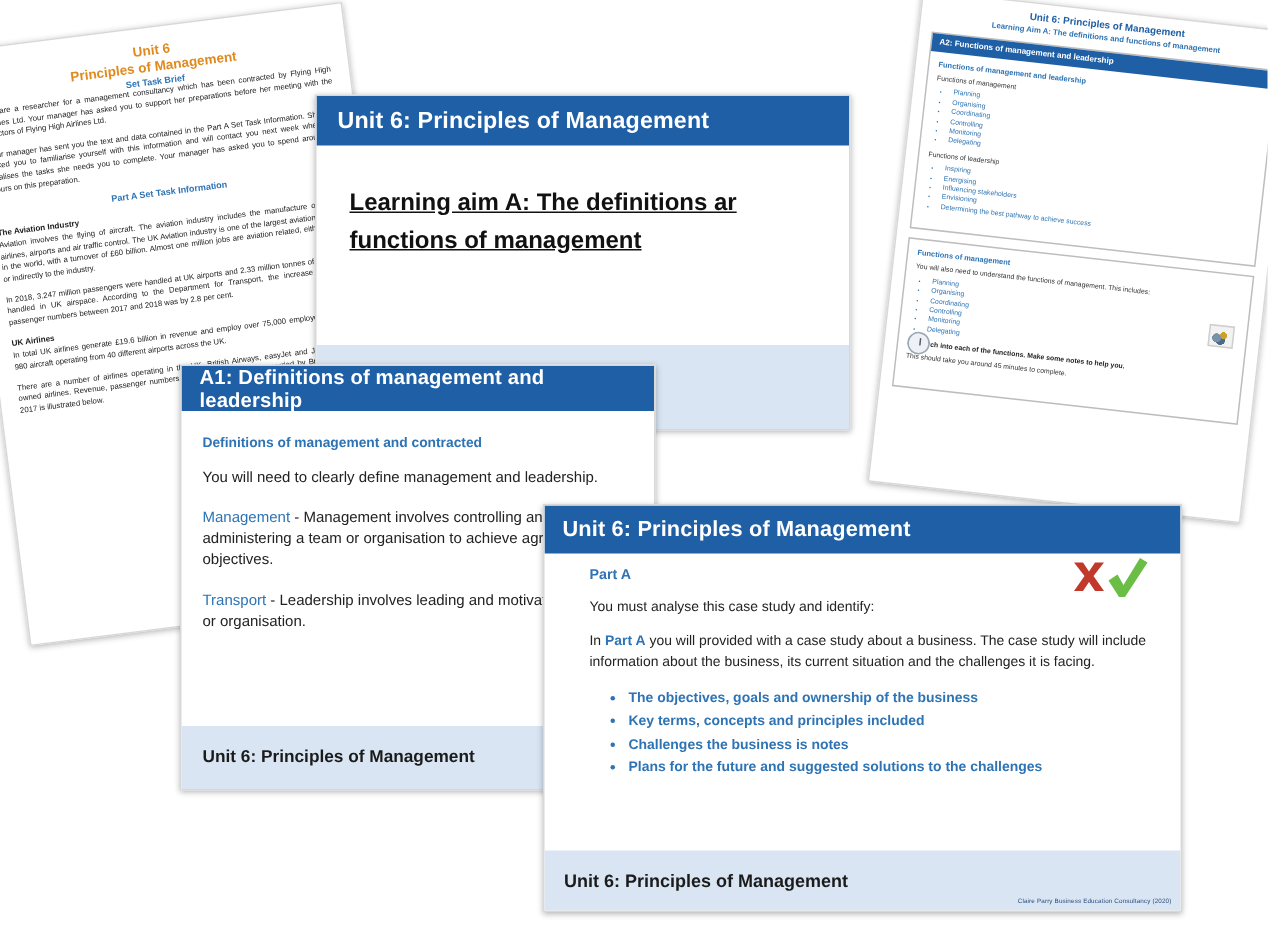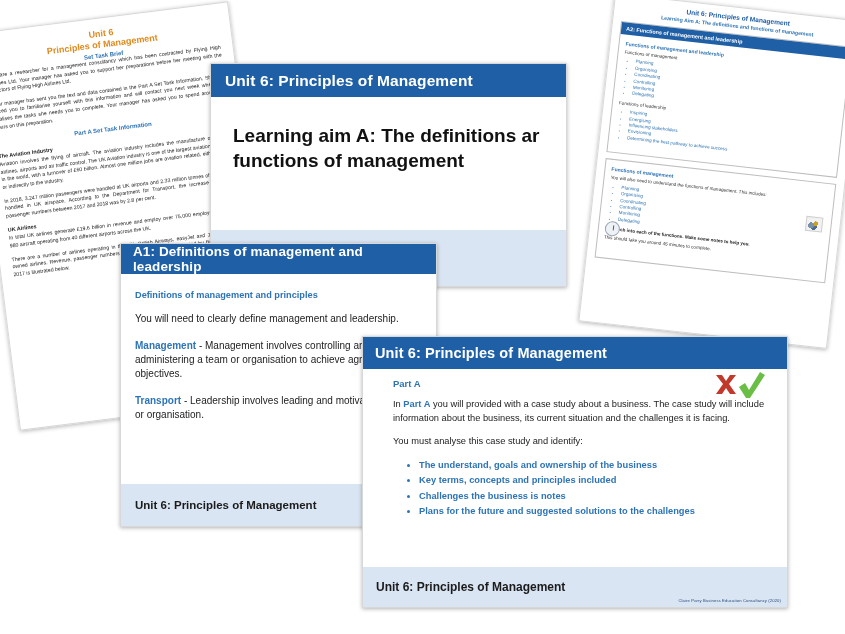--- a/index.html
+++ b/index.html
@@ -72,30 +72,30 @@
   #doc-right .clock{
     position:absolute;left:6px;bottom:22px;width:13px;height:13px;border-radius:50%;
     border:1.6px solid #9aa7b5;background:#eef2f6;
   }
   #doc-right .clock:after{content:"";position:absolute;left:50%;top:22%;width:1px;height:34%;background:#55606c;}
 
   
   #slide-main{left:210px;top:63px;width:355px;height:222px;}
   #slide-main .bar{height:33px;padding:0 14px;font-size:15.5px;}
   #slide-main .body{padding:26px 22px 0;}
-  #slide-main .big{font-size:19px;font-weight:bold;color:#111;line-height:25px;}
+  #slide-main .big{font-size:16px;font-weight:bold;color:#111;line-height:25px;text-decoration:underline;}
   #slide-main .footband{height:56px;}
 
   
   #slide-a1{left:96px;top:243px;width:315px;height:282px;margin-left:24px;}
   #slide-a1 .bar{height:30px;padding:0 12px;font-size:13.5px;}
   #slide-a1 .body{padding:16px 14px 0;}
   #slide-a1 .hd{color:#2E74B5;font-weight:bold;font-size:9.2px;margin-bottom:12px;}
   #slide-a1 p{font-size:10px;line-height:14px;color:#222;margin:0 0 13px;}
-  #slide-a1 .kw{color:#2E74B5;font-weight:bold;}
+  #slide-a1 .kw{color:#2E74B5;font-weight:normal;}
   #slide-a1 .footband{height:42px;padding-left:14px;}
   #slide-a1 .footband .ft{font-size:11.5px;}
 
   
   #slide-parta{left:362px;top:336px;width:424px;height:270px;}
   #slide-parta .bar{height:32px;padding:0 12px;font-size:14.5px;}
   #slide-parta .body{padding:9px 14px 0;position:relative;margin-left:16px;}
   #slide-parta .hd{color:#2E74B5;font-weight:bold;font-size:9.5px;margin:0 0 8px;}
   #slide-parta p{font-size:9.3px;line-height:14.2px;color:#222;margin:0 0 9px;}
   #slide-parta .kw{color:#2E74B5;font-weight:bold;}
@@ -180,21 +180,21 @@
     <div class="bar">Unit 6: Principles of Management</div>
     <div class="body">
       <div class="big">Learning aim A: The definitions ar functions of management</div>
     </div>
     <div class="footband"></div>
   </div>
 
   <div class="card" id="slide-a1">
     <div class="bar">A1: Definitions of management and leadership</div>
     <div class="body">
-      <div class="hd">Definitions of management and principles</div>
+      <div class="hd">Definitions of management and contracted</div>
       <p>You will need to clearly define management and leadership.</p>
       <p><span class="kw">Management</span><span> - Management involves controlling and administering a team or organisation to achieve agreed goals or objectives.</span></p>
       <p><span class="kw">Transport</span><span> - Leadership involves leading and motivating a team or organisation.</span></p>
     </div>
     <div class="footband">
       <span class="ft">Unit 6: Principles of Management</span>
     </div>
   </div>
 
   <div class="card" id="slide-parta">
@@ -204,24 +204,24 @@
       <div class="marks">
         <svg width="30" height="28" viewBox="0 0 30 28" style="left:0;">
           <path d="M5 4 L11 4 L15 10 L19 4 L25 4 L18 13 L25 23 L19 23 L15 17 L11 23 L5 23 L12 13 Z" fill="#C0392B"></path>
         </svg>
         <svg width="32" height="30" viewBox="0 0 32 30" style="left:24px;">
           <path d="M4 16 L10 12 L14 19 L25 1 L30 4 L15 27 L11 27 Z" fill="#6BBE45"></path>
         </svg>
       </div>
 
       <div class="hd">Part A</div>
+      <p>You must analyse this case study and identify:</p>
       <p><span>In </span><span class="kw">Part A</span><span> you will provided with a case study about a business.  The case study will include information about the business, its current situation and the challenges it is facing.</span></p>
-      <p>You must analyse this case study and identify:</p>
       <ul>
-        <li>The understand, goals and ownership of the business</li>
+        <li>The objectives, goals and ownership of the business</li>
         <li>Key terms, concepts and principles included</li>
         <li>Challenges the business is notes</li>
         <li>Plans for the future and suggested solutions to the challenges</li>
       </ul>
     </div>
     <div class="footband">
       <span class="ft">Unit 6: Principles of Management</span>
       <span class="credit">Claire Parry Business Education Consultancy (2020)</span>
     </div>
   </div>

